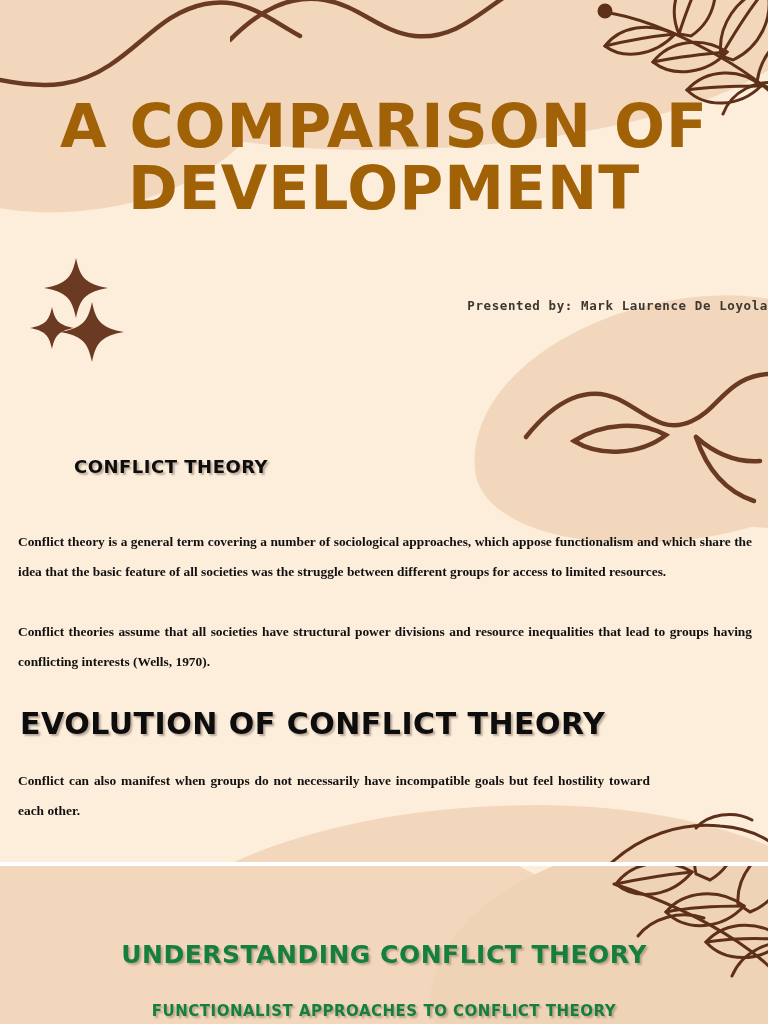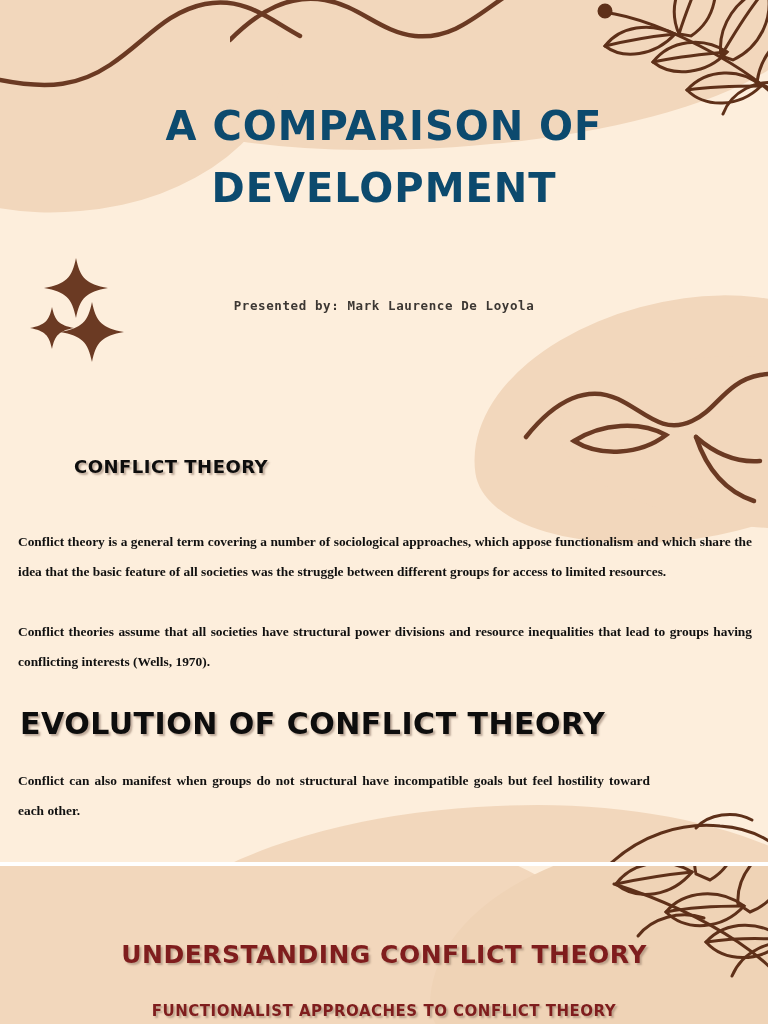--- a/index.html
+++ b/index.html
@@ -76,29 +76,29 @@
 
   
   .lineart { position:absolute; pointer-events:none; }
 
   
   .title {
     position:absolute; left:0; top:95px; width:768px;
     text-align:center;
     font-family:"DejaVu Sans", sans-serif;
     font-weight:bold;
-    font-size:40px;
+    font-size:60px;
     line-height:62px;
     letter-spacing:1px;
-    color:#0c4a6e;
+    color:#a16207;
     text-transform:uppercase;
   }
   .subtitle {
     position:absolute; left:0; top:298px; width:768px;
-    text-align:center;
+    text-align:right;
     font-family:"DejaVu Sans Mono", monospace;
     font-size:12.5px;
     font-weight:bold;
     letter-spacing:0.6px;
     color:#3c3733;
   }
 
   .section-head {
     position:absolute;
     font-family:"DejaVu Sans", sans-serif;
@@ -123,21 +123,21 @@
   }
   #para-1 { left:18px; top:527px; width:734px; }
   #para-2 { left:18px; top:617px; width:734px; }
   #para-3 { left:18px; top:766px; width:632px; }
 
   .slide2-head {
     position:absolute; left:0; width:768px;
     text-align:center;
     font-family:"DejaVu Sans", sans-serif;
     font-weight:bold;
-    color:#7f1d1d;
+    color:#15803d;
     text-transform:uppercase;
     letter-spacing:0.5px;
     text-shadow:2px 2px 2px rgba(110,85,70,0.40);
   }
   #head-understanding { top:74px;  font-size:25px; }
   #head-functionalist { top:136px; font-size:15px; }
 </style>
 </head>
 <body>
 
@@ -209,21 +209,21 @@
     <div class="subtitle">Presented by: Mark Laurence De Loyola</div>
 
     <div class="section-head" id="head-conflict">CONFLICT THEORY</div>
 
     <div class="body-text" id="para-1">Conflict theory is a general term covering a number of sociological approaches, which appose functionalism and which share the idea that the basic feature of all societies was the struggle between different groups for access to limited resources.</div>
 
     <div class="body-text" id="para-2">Conflict theories assume that all societies have structural power divisions and resource inequalities that lead to groups having conflicting interests (Wells, 1970).</div>
 
     <div class="section-head" id="head-evolution">EVOLUTION OF CONFLICT THEORY</div>
 
-    <div class="body-text" id="para-3">Conflict can also manifest when groups do not structural have incompatible goals but feel hostility toward each other.</div>
+    <div class="body-text" id="para-3">Conflict can also manifest when groups do not necessarily have incompatible goals but feel hostility toward each other.</div>
   </div>
 
   <div class="slide-gap"></div>
 
   <div class="slide" id="slide-2">
 
     <div class="blob blob-bottom-s2"></div>
     <div class="blob blob-bottom-s2b"></div>
 
     <svg class="lineart" style="left:580px;top:-26px;" width="220" height="180">

